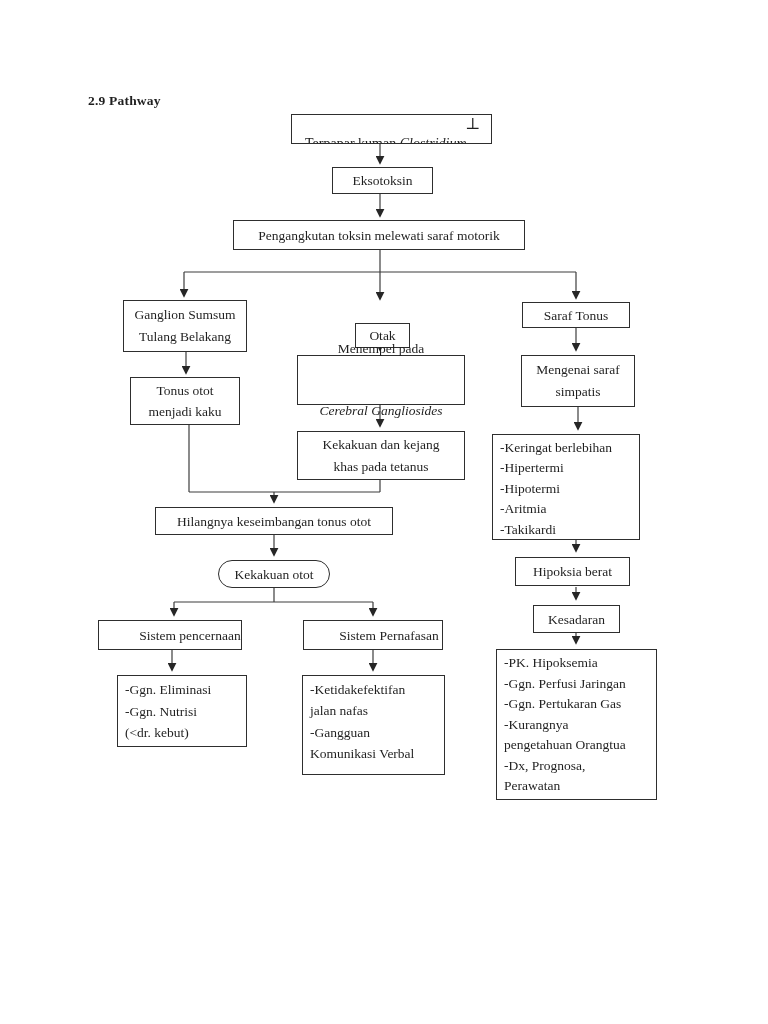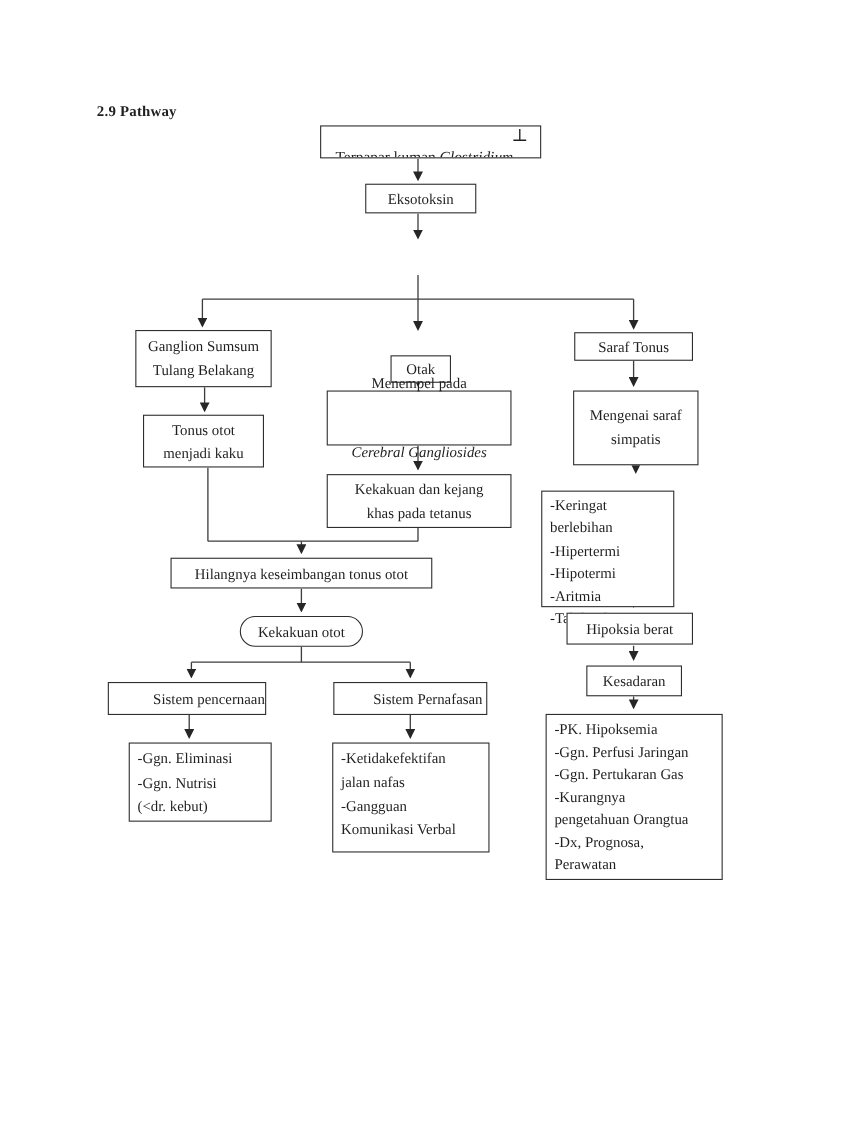--- a/index.html
+++ b/index.html
@@ -77,20 +77,23 @@
 
   <div class="node clipbox" style="left:291px; top:114px; width:201px; height:30px;">
     <span class="cliptext"><span>Terpapar kuman</span>&nbsp;<span class="italic">Clostridium</span></span>
     <span class="tack">⊥</span>
   </div>
 
   <div class="node center" style="left:332px; top:167px; width:101px; height:27px;">
     <span>Eksotoksin</span>
   </div>
 
+  <div class="node center" style="left:233px; top:220px; width:292px; height:30px;">
+    <span>Pengangkutan toksin melewati saraf motorik</span>
+  </div>
 
   <div class="node center" style="left:123px; top:300px; width:124px; height:52px; line-height:22px;">
     <span class="bl">Ganglion Sumsum</span>
     <span class="bl">Tulang Belakang</span>
   </div>
 
   <div class="node center" style="left:355px; top:303px; width:55px; height:25px;margin-top:20px;">
     <span>Otak</span>
   </div>
 
@@ -101,31 +104,31 @@
   <div class="node center" style="left:130px; top:377px; width:110px; height:48px; line-height:21px;">
     <span class="bl">Tonus otot</span>
     <span class="bl">menjadi kaku</span>
   </div>
 
   <div class="node center" style="left:297px; top:355px; width:168px; height:50px; line-height:22px;gap:40px;">
     <span class="bl">Menempel pada</span>
     <span class="bl italic">Cerebral Gangliosides</span>
   </div>
 
-  <div class="node center" style="left:521px; top:355px; width:114px; height:68px; line-height:22px;">
+  <div class="node center" style="left:521px; top:355px; width:114px; height:52px; line-height:22px;">
     <span class="bl">Mengenai saraf</span>
     <span class="bl">simpatis</span>
   </div>
 
   <div class="node center" style="left:297px; top:431px; width:168px; height:49px; line-height:22px;">
     <span class="bl">Kekakuan dan kejang</span>
     <span class="bl">khas pada tetanus</span>
   </div>
 
-  <div class="node list" style="left:492px; top:446px; width:121px; height:106px; line-height:20.4px;">
+  <div class="node list" style="left:492px; top:434px; width:148px; height:106px; line-height:20.4px;">
     <span class="bl">-Keringat berlebihan</span>
     <span class="bl">-Hipertermi</span>
     <span class="bl">-Hipotermi</span>
     <span class="bl">-Aritmia</span>
     <span class="bl">-Takikardi</span>
   </div>
 
   <div class="node center" style="left:155px; top:507px; width:238px; height:28px;">
     <span>Hilangnya keseimbangan tonus otot</span>
   </div>

